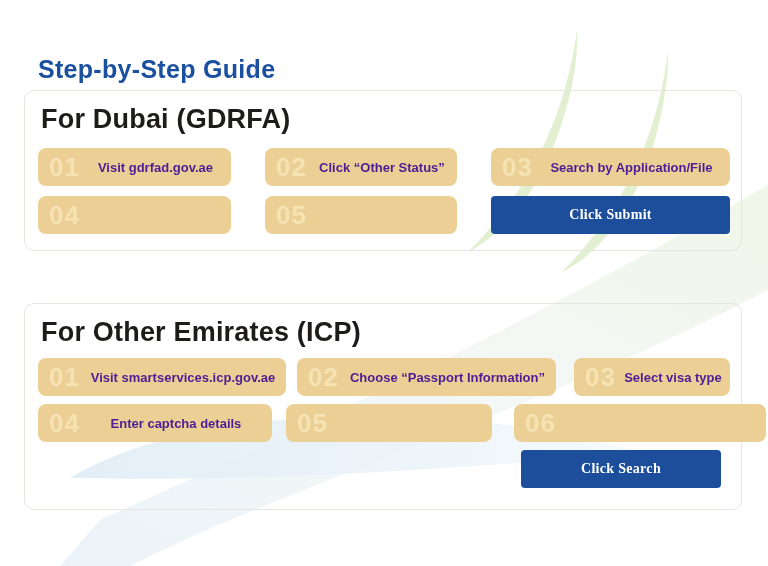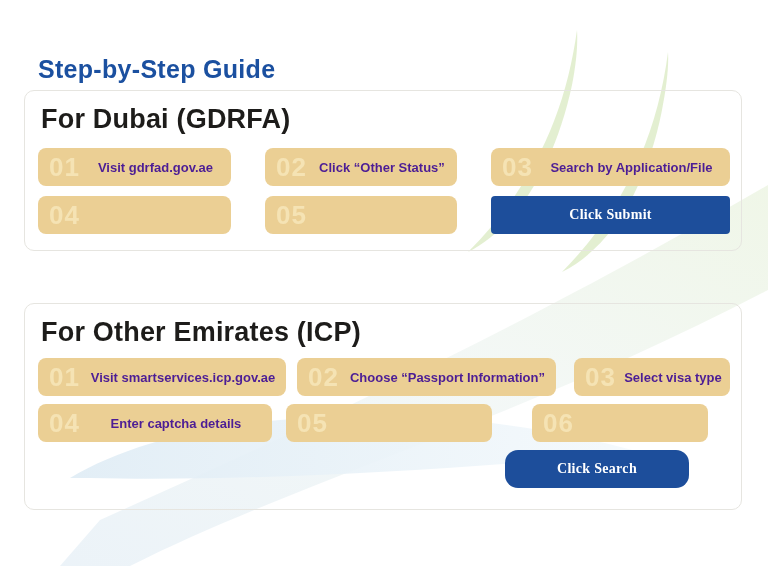--- a/index.html
+++ b/index.html
@@ -100,22 +100,22 @@
   .s1-b3 { left: 466px; top: 57px;  width: 239px; }
   .s1-b4 { left: 13px;  top: 105px; width: 193px; }
   .s1-b5 { left: 240px; top: 105px; width: 192px; }
   .s1-btn { left: 466px; top: 105px; width: 239px; }
   
   .s2-b1 { left: 13px;  top: 54px;  width: 248px; }
   .s2-b2 { left: 272px; top: 54px;  width: 259px; }
   .s2-b3 { left: 549px; top: 54px;  width: 156px; }
   .s2-b4 { left: 13px;  top: 100px; width: 234px; }
   .s2-b5 { left: 261px; top: 100px; width: 206px; }
-  .s2-b6 { left: 507px; top: 100px; width: 176px; }
-  .s2-btn { left: 480px; top: 146px; width: 184px; border-radius: 13px; }
+  .s2-b6 { left: 489px; top: 100px; width: 252px; }
+  .s2-btn { left: 496px; top: 146px; width: 200px; }
 </style>
 </head>
 <body>
 
 <div class="canvas">
 
   <svg class="bg-decor" viewBox="0 0 768 566" xmlns="http://www.w3.org/2000/svg">
     <defs>
       <linearGradient id="bandGrad" x1="0" y1="1" x2="1" y2="0">
         <stop offset="0" stop-color="#dce9f3"></stop>

